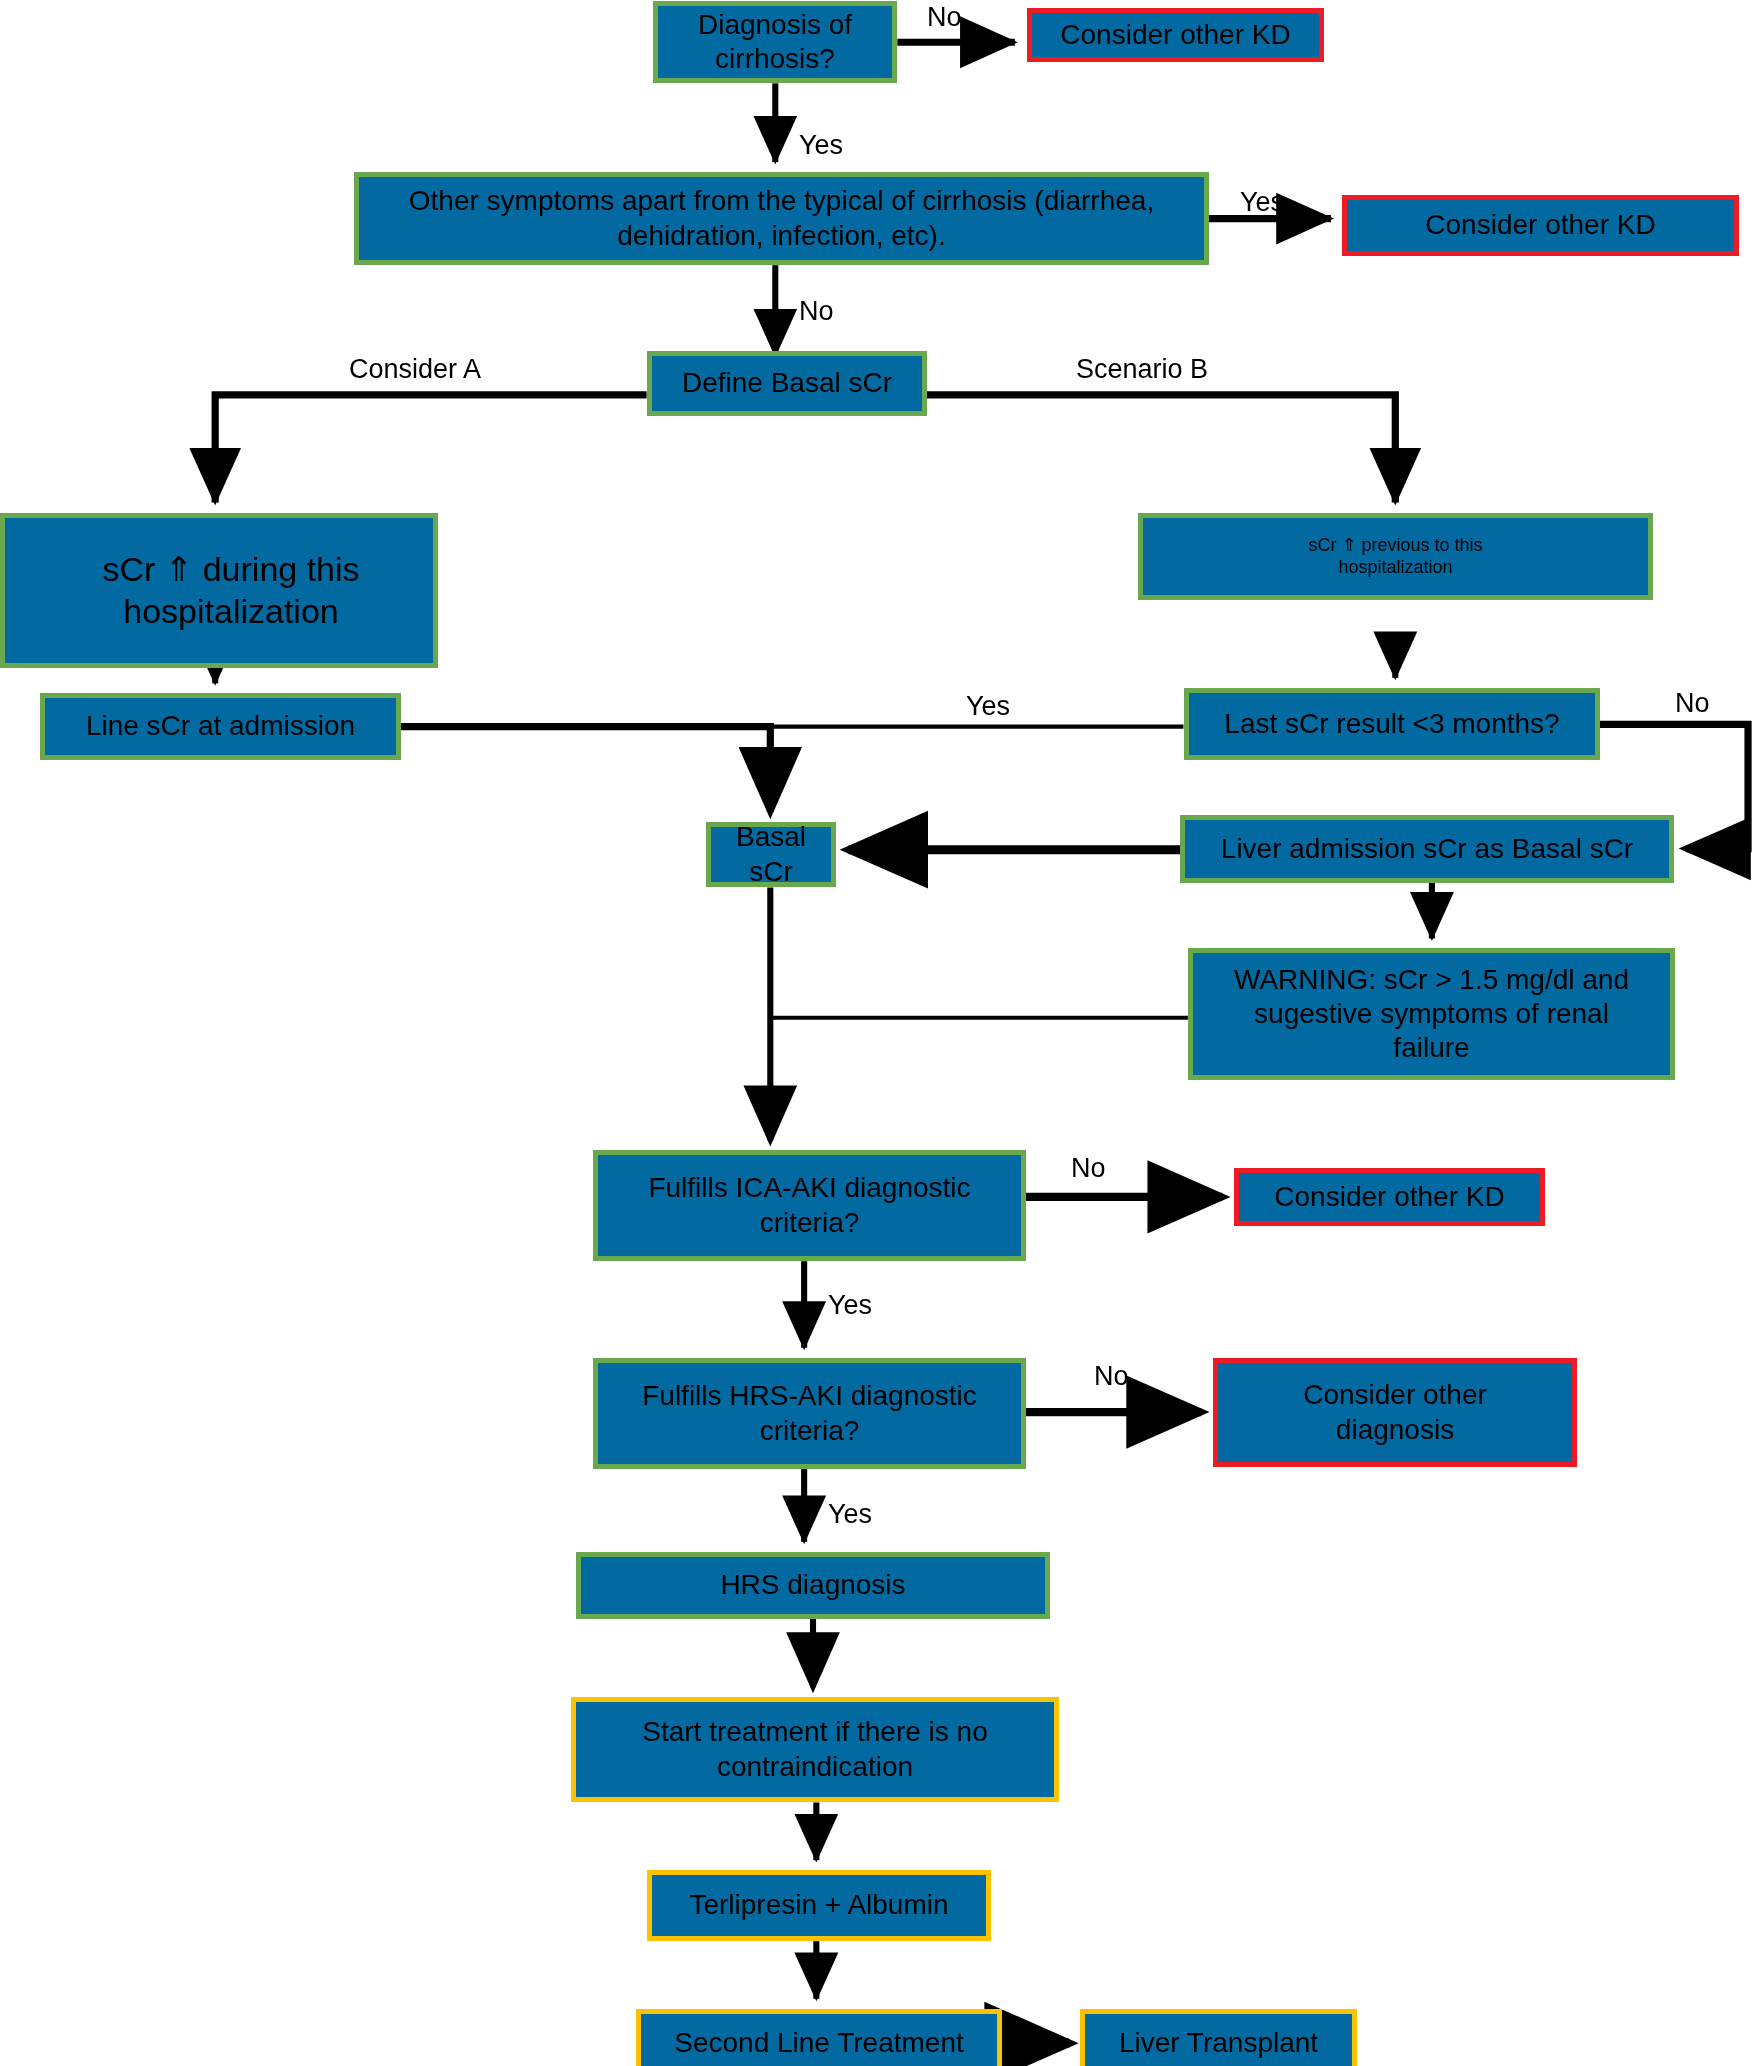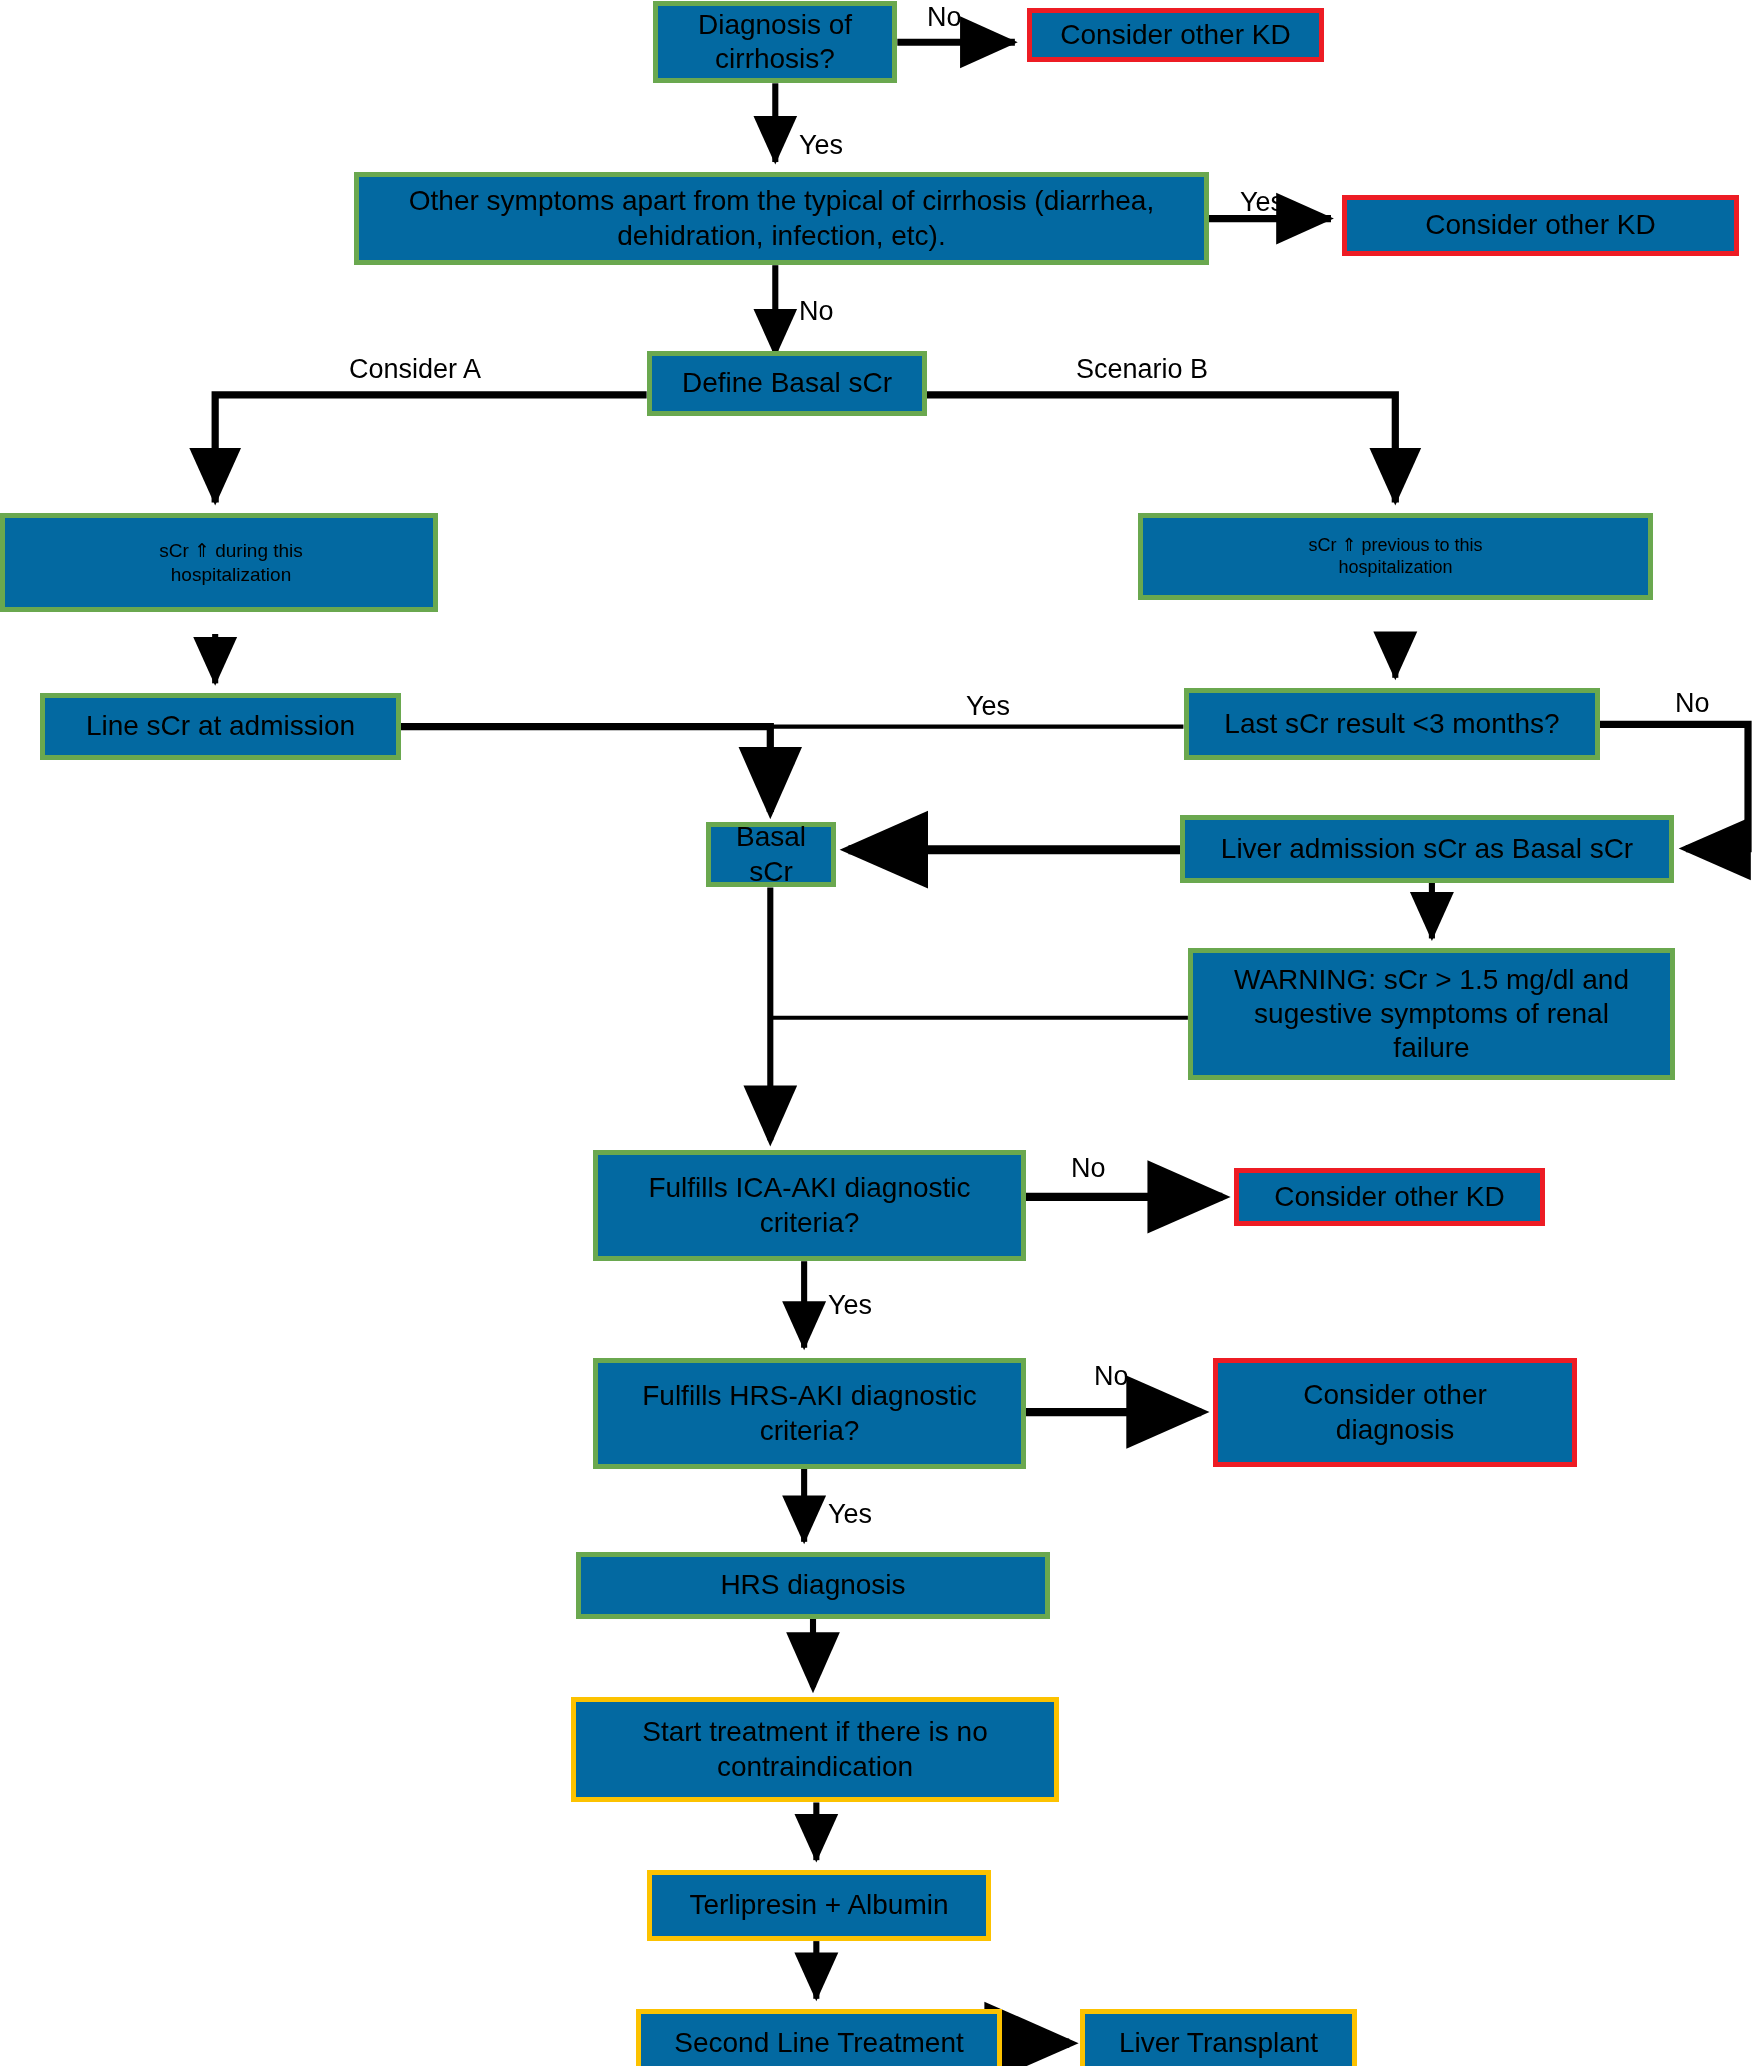--- a/index.html
+++ b/index.html
@@ -100,21 +100,21 @@
       </div>
       <div class="node green" style="left: 354px; top: 172px; width: 855px; height: 93px; font-size: 28px;">
         <span>Other symptoms apart from the typical of cirrhosis (diarrhea,<br>dehidration, infection, etc).</span>
       </div>
       <div class="node red" style="left: 1342px; top: 195px; width: 397px; height: 61px; font-size: 28px;">
         <span>Consider other KD</span>
       </div>
       <div class="node green" style="left: 647px; top: 351px; width: 280px; height: 65px; font-size: 28px;">
         <span>Define Basal sCr</span>
       </div>
-      <div class="node green" style="left: 0px; top: 513px; width: 438px; height: 99px; font-size: 19px; padding-left: 24px;">
+      <div class="node green" style="left: 0px; top: 513px; width: 438px; height: 155px; font-size: 34px; padding-left: 24px;">
         <span>sCr ⇑ during this<br>hospitalization</span>
       </div>
       <div class="node green" style="left: 1138px; top: 513px; width: 515px; height: 87px; font-size: 18px;">
         <span>sCr ⇑ previous to this<br>hospitalization</span>
       </div>
       <div class="node green" style="left: 40px; top: 693px; width: 361px; height: 67px; font-size: 28px;">
         <span>Line sCr at admission</span>
       </div>
       <div class="node green" style="left: 1184px; top: 688px; width: 416px; height: 72px; font-size: 28px;">
         <span>Last  sCr result &lt;3 months?</span>

